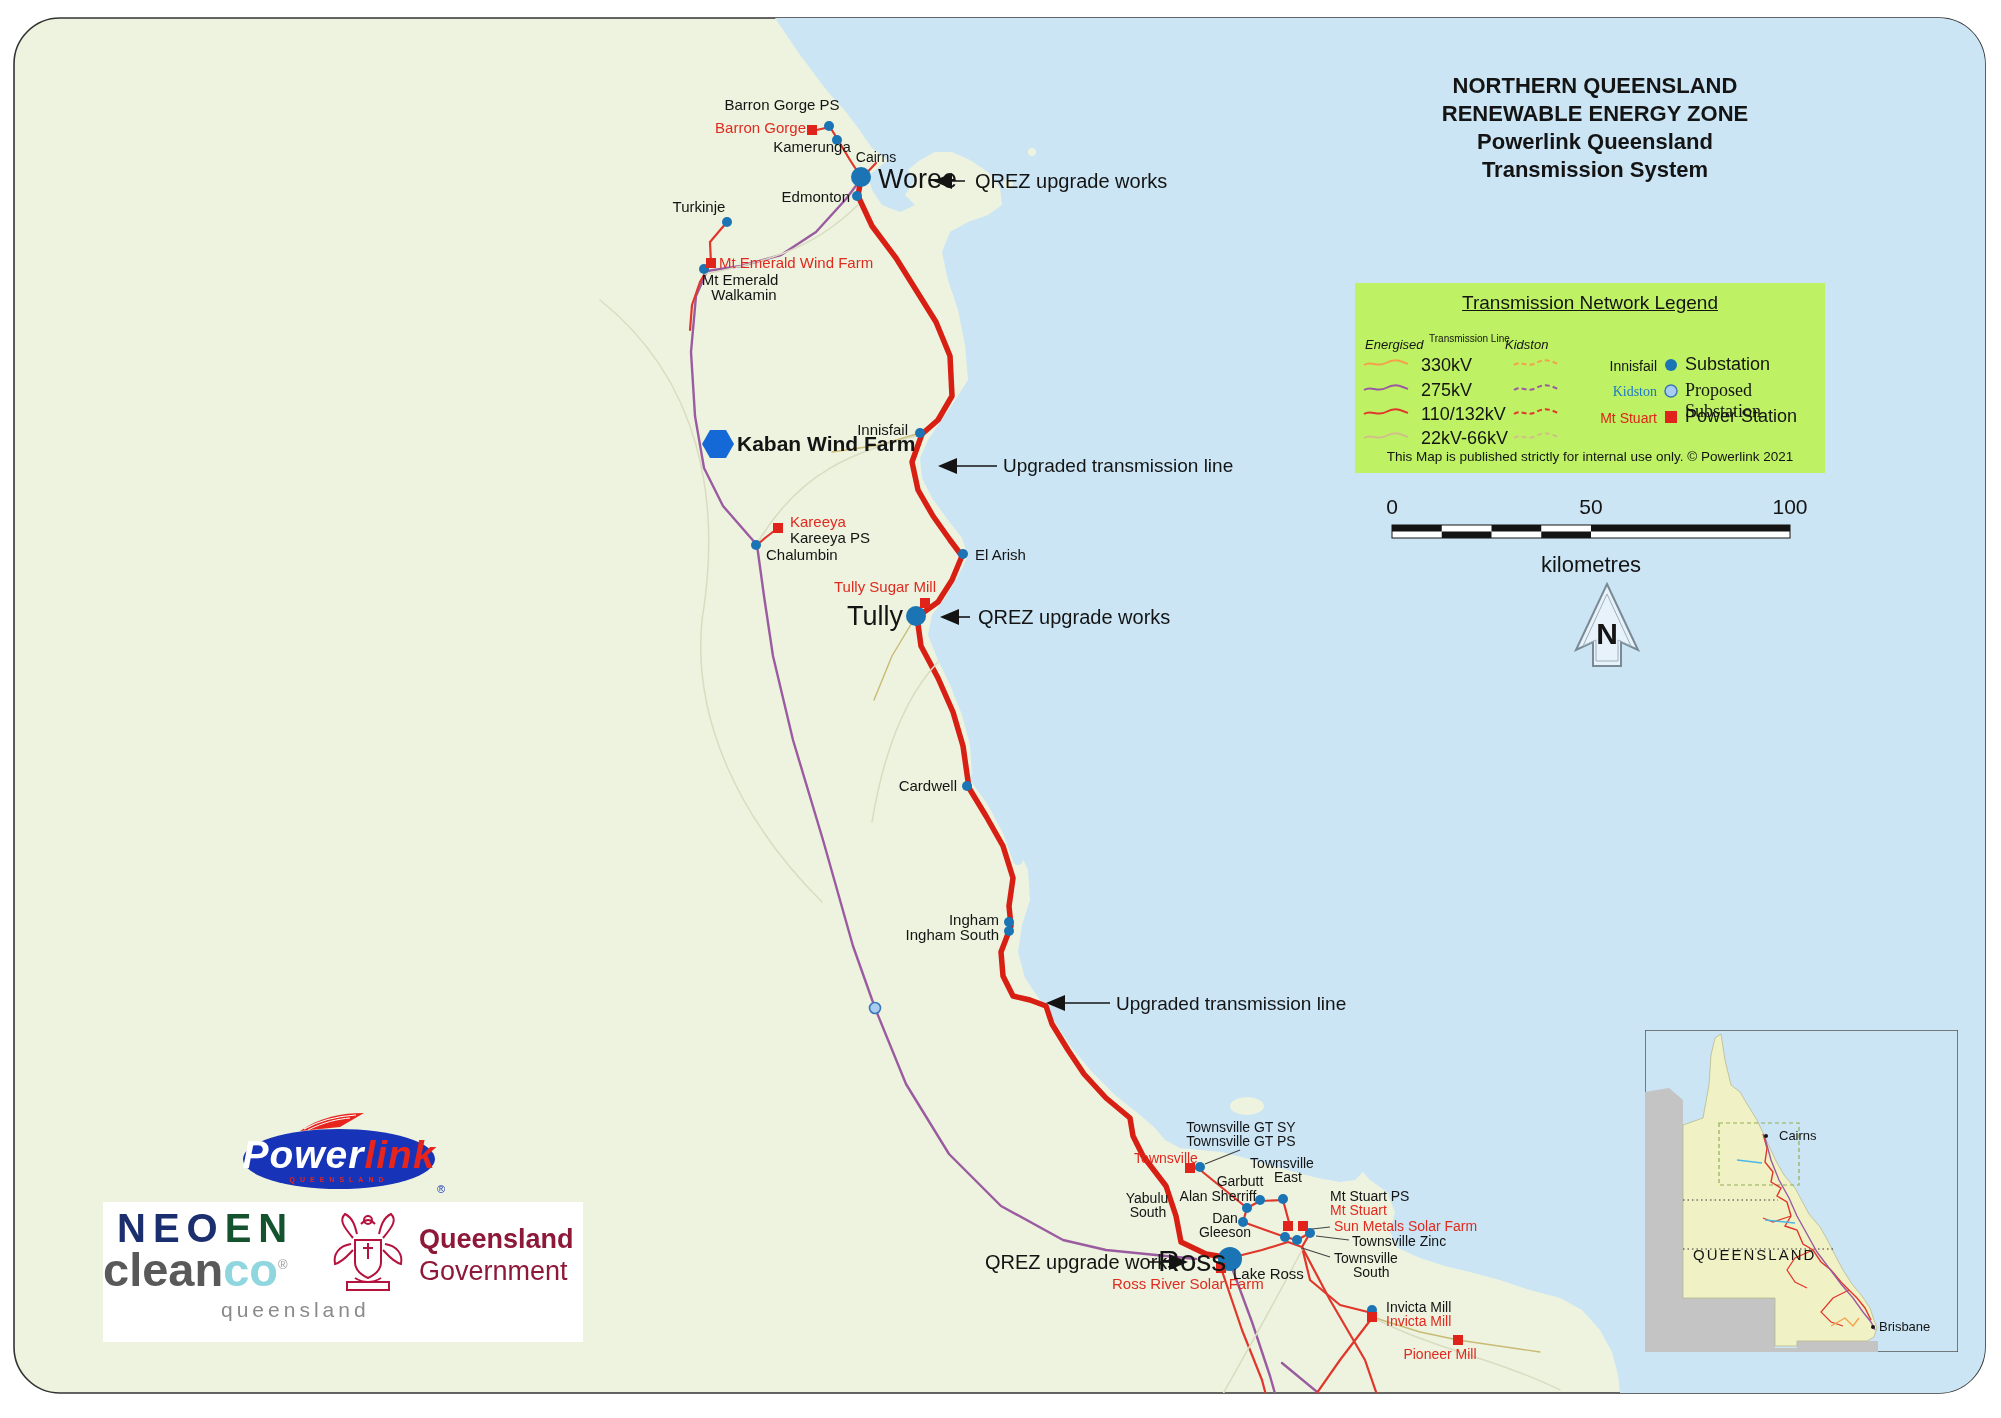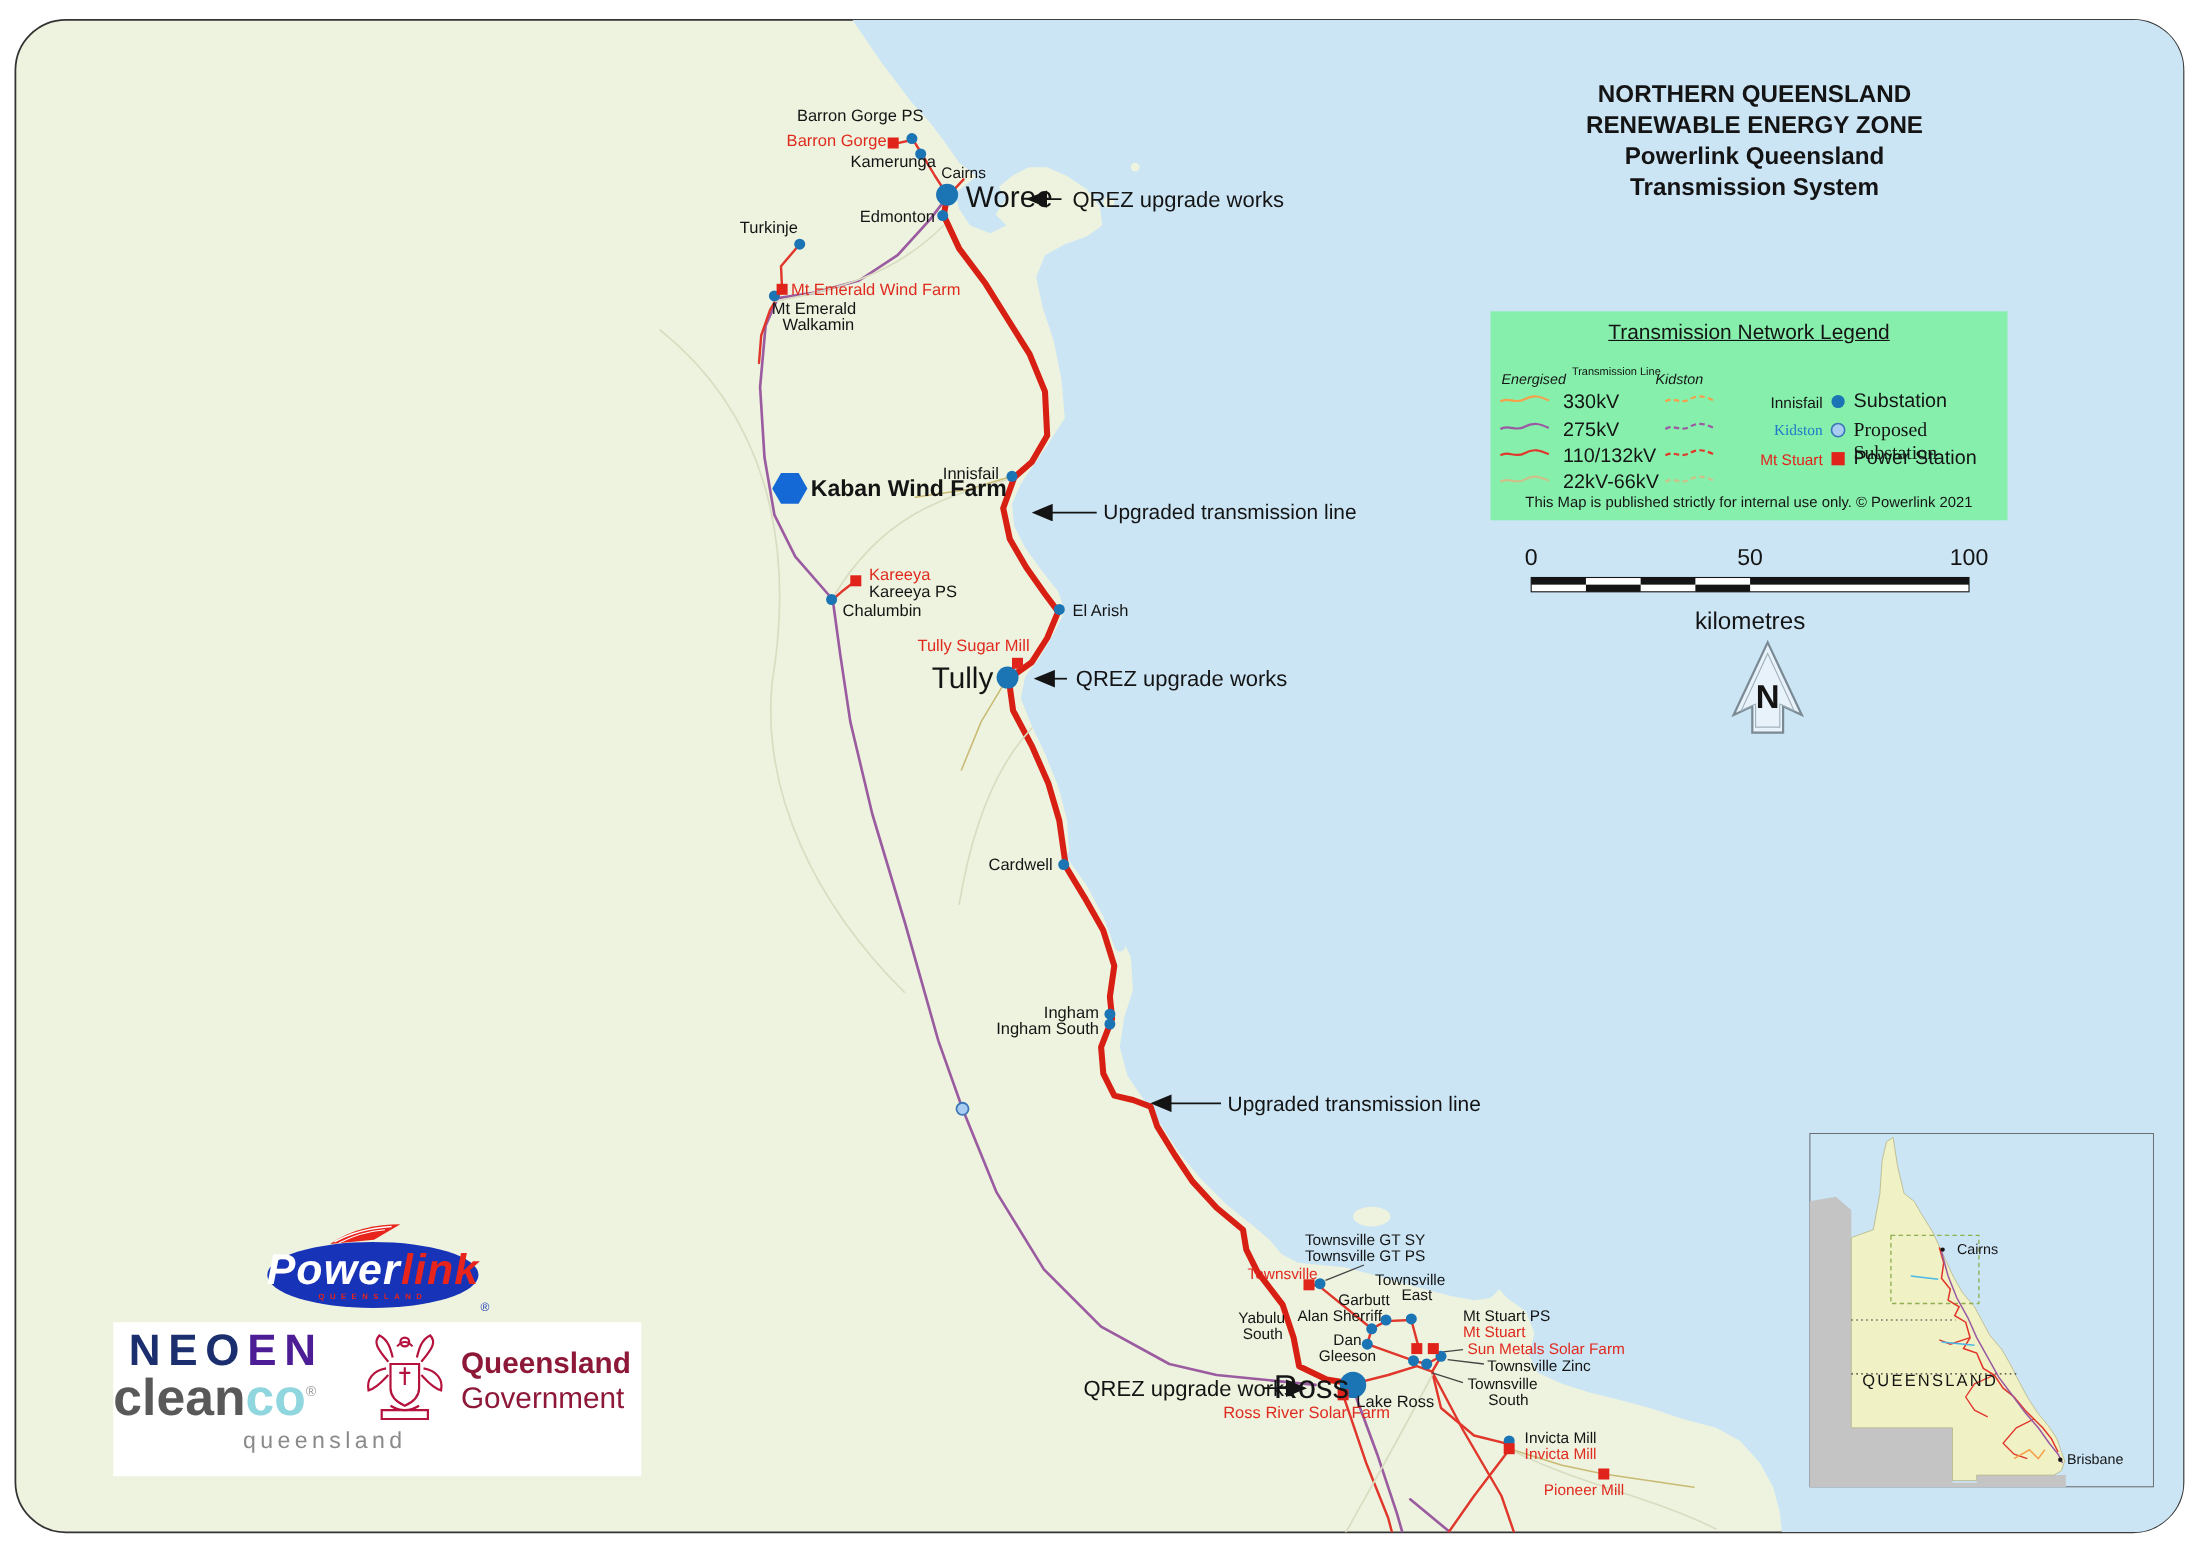--- a/index.html
+++ b/index.html
@@ -3,21 +3,21 @@
 <meta charset="utf-8">
 <style>
   html,body{margin:0;padding:0;background:#ffffff;font-family:"Liberation Sans",sans-serif;}
   #page{position:relative;width:2001px;height:1418px;background:#ffffff;overflow:hidden;}
   #map-svg{position:absolute;left:0;top:0;}
   .overlay{position:absolute;}
   
   #title-block{left:1285px;top:72px;width:620px;text-align:center;color:#141414;
     font-size:22px;font-weight:600;line-height:1.28;letter-spacing:0px;}
   
-  #legend-box{left:1355px;top:283px;width:470px;height:190px;background:#86efac;
+  #legend-box{left:1355px;top:283px;width:470px;height:190px;background:#bef264;
     font-size:14px;color:#141414;}
   #legend-title{position:absolute;left:0;top:9px;width:100%;text-align:center;
     font-size:19px;text-decoration:underline;}
   #legend-subhead{position:absolute;left:74px;top:50px;font-size:10px;}
   #legend-energised{position:absolute;left:10px;top:54px;font-style:italic;font-size:13px;text-align:center;}
   #legend-proposed{position:absolute;left:150px;top:54px;font-style:italic;font-size:13px;}
   .lg-row{position:absolute;height:22px;}
   .lg-label{position:absolute;left:58px;top:0;font-size:18px;}
   .lg-sw{position:absolute;top:3px;}
   .lg-ex{position:absolute;font-size:14px;text-align:right;width:92px;left:210px;top:3px;}
@@ -27,21 +27,21 @@
   
   #powerlink-logo{left:243px;top:1115px;width:200px;height:82px;}
   .pl-ellipse{position:absolute;left:0;top:14px;width:192px;height:60px;border-radius:50%;
     background:#1733b7;display:flex;flex-direction:column;align-items:center;justify-content:center;}
   .pl-word{font-style:italic;font-weight:bold;font-size:39px;line-height:1;letter-spacing:1px;}
   .pl-word .w1{color:#ffffff;} .pl-word .w2{color:#e8251c;}
   .pl-sub{color:#e8251c;font-size:7px;letter-spacing:5px;font-weight:bold;margin-top:2px;}
   .pl-reg{position:absolute;right:-2px;bottom:2px;color:#1733b7;font-size:11px;}
   #partner-card{left:103px;top:1202px;width:480px;height:140px;background:#ffffff;}
   .neoen{position:absolute;left:14px;top:4px;font-size:40px;font-weight:bold;letter-spacing:7px;}
-  .neoen .n1{color:#1b2f6e;} .neoen .n2{color:#4c1d95;}
+  .neoen .n1{color:#1b2f6e;} .neoen .n2{color:#14532d;}
   .cleanco{position:absolute;left:0;top:44px;font-size:47px;font-weight:bold;line-height:1;}
   .cleanco .c1{color:#595959;} .cleanco .c2{color:#8fd6de;font-weight:600;}
   .cleanco .creg{color:#9a9a9a;font-size:13px;vertical-align:super;font-weight:normal;}
   .cc-sub{position:absolute;left:118px;top:96px;font-size:21px;color:#8a8a8a;letter-spacing:4px;}
   .qgov-text{position:absolute;left:316px;top:22px;color:#8e1838;font-size:27px;line-height:1.18;}
   .qgov-text .g1{font-weight:bold;}
   #crest-svg{position:absolute;left:222px;top:8px;}
   
   text{font-family:"Liberation Sans",sans-serif;}
 </style>

